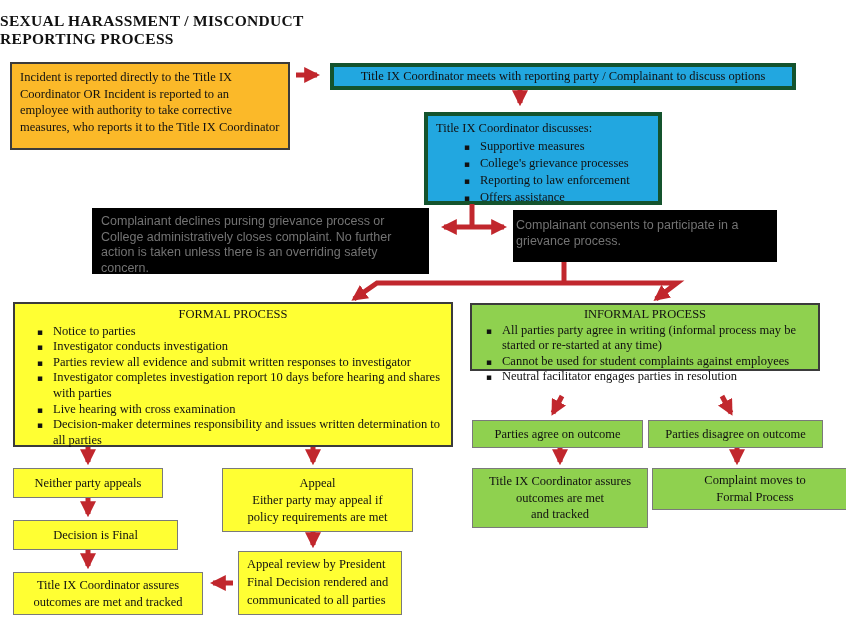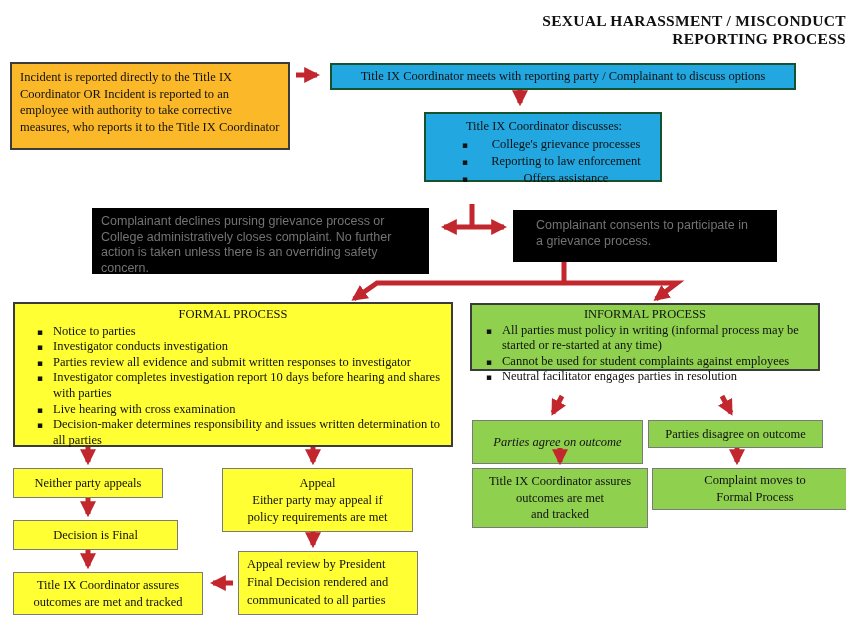--- a/index.html
+++ b/index.html
@@ -2,24 +2,24 @@
 <html style="--orange: #FBB929; --blue: #22A7E0; --yellow: #FFFF33; --green: #8FD14F; --red: #C1272D; --black: #000000;"><head>
 <meta charset="utf-8">
 <style>
   html,body{margin:0;padding:0;background:#ffffff;}
   #canvas{position:relative;width:846px;height:629px;background:#ffffff;overflow:hidden;
           font-family:"Liberation Serif","DejaVu Serif",serif;color:#111;}
   .box{position:absolute;box-sizing:border-box;font-size:12.5px;line-height:1.3;}
   .sans{font-family:"Liberation Sans","DejaVu Sans",sans-serif;}
   .center{display:flex;align-items:center;justify-content:center;text-align:center;}
   .lines{white-space:pre-line;}
-  .title{position:absolute;left:0;top:12px;width:100%;text-align:right;
+  .title{position:absolute;left:0;top:12px;width:100%;text-align:left;
          font-weight:bold;font-size:15.5px;line-height:18px;letter-spacing:.3px;white-space:pre-line;}
   .orange{background:var(--orange,#FBB929);border:2px solid #3b3b3b;}
-  .blue{background:var(--blue,#22A7E0);border:2px solid #14532d;}
+  .blue{background:var(--blue,#22A7E0);border:4px solid #14532d;}
   .blk{background:var(--black,#000);color:#737373;border:1px solid #000;}
   .yellow{background:var(--yellow,#FFFF33);}
   .green{background:var(--green,#8FD14F);}
   .b-dark{border:2px solid #3b3b3b;}
   .b-gray{border:1.5px solid #7a7a7a;}
   .pad{padding:5px 8px;}
   ul.bul{margin:1px 0 0 0;list-style:none;}
   ul.bul li{position:relative;margin:0;}
   ul.bul li::before{content:"▪";position:absolute;left:-16px;top:1px;font-size:9px;
                     font-family:"DejaVu Sans",sans-serif;}
@@ -34,76 +34,77 @@
 
 <div id="canvas">
 
   <div class="title">SEXUAL HARASSMENT / MISCONDUCT
 REPORTING PROCESS</div>
 
   <div class="box orange pad z" style="left:10px;top:62px;width:280px;height:88px;line-height:16.5px;">Incident is reported directly to the Title IX Coordinator OR Incident is reported to an employee with authority to take corrective measures, who reports it to the Title IX Coordinator</div>
 
   <div class="box blue center z" style="left:330px;top:63px;width:466px;height:27px;">Title IX Coordinator meets with reporting party / Complainant to discuss options</div>
 
-  <div class="box blue z" style="left:424px;top:112px;width:238px;height:70px;padding:4px 6px;line-height:17px;text-align:center;">
+  <div class="box blue z" style="left:424px;top:112px;width:238px;height:93px;padding:4px 6px;line-height:17px;">
     <div class="bl-head">Title IX Coordinator discusses:</div>
     <ul class="bul" style="padding-left:46px;">
+        <li>Supportive measures</li>
         <li>College's grievance processes</li>
         <li>Reporting to law enforcement</li>
         <li>Offers assistance</li>
       </ul>
   </div>
 
   <div class="box blk sans pad z" style="left:92px;top:208px;width:337px;height:66px;line-height:15.5px;">Complainant declines pursing grievance process or College administratively closes complaint.  No further action is taken unless there is an overriding safety concern.</div>
 
-  <div class="box blk sans z" style="left:513px;top:210px;width:264px;height:52px;padding:6px 22px;line-height:16px;">Complainant consents to participate in a grievance process.</div>
+  <div class="box blk sans z" style="left:513px;top:210px;width:264px;height:52px;padding:6px 2px;line-height:16px;">Complainant consents to participate in a grievance process.</div>
 
   <div class="box yellow b-dark z" style="left:13px;top:302px;width:440px;height:145px;padding:3px 8px;line-height:15.6px;">
     <div style="text-align:center;">FORMAL PROCESS</div>
     <ul class="bul" style="padding-left:30px;">
         <li>Notice to parties</li>
         <li>Investigator conducts investigation</li>
         <li>Parties review all evidence and submit written responses to investigator</li>
         <li>Investigator completes investigation report 10 days before hearing and shares with parties</li>
         <li>Live hearing with cross examination</li>
         <li>Decision-maker determines responsibility and issues written determination to all parties</li>
       </ul>
   </div>
 
   <div class="box green b-dark z" style="left:470px;top:303px;width:350px;height:68px;padding:2px 8px;line-height:15.2px;">
     <div style="text-align:center;">INFORMAL PROCESS</div>
     <ul class="bul" style="padding-left:22px;">
-        <li>All parties must policy in writing (informal process may be started or re-started at any time)</li>
+        <li>All parties party agree in writing (informal process may be started or re-started at any time)</li>
         <li>Cannot be used for student complaints against employees</li>
         <li>Neutral facilitator engages parties in resolution</li>
       </ul>
   </div>
 
   <div class="box yellow b-gray center z" style="left:13px;top:468px;width:150px;height:30px;">Neither party appeals</div>
 
   <div class="box yellow b-gray center z" style="left:222px;top:468px;width:191px;height:64px;line-height:17px;">
     <span class="lines">Appeal
 Either party may appeal if
 policy requirements are met</span>
   </div>
 
   <div class="box yellow b-gray center z" style="left:13px;top:520px;width:165px;height:30px;">Decision is Final</div>
 
   <div class="box yellow b-gray center z" style="left:13px;top:572px;width:190px;height:43px;line-height:17px;">
     <span class="lines">Title IX Coordinator assures
 outcomes are met and tracked</span>
   </div>
 
-  <div class="box yellow b-gray z" style="left:238px;top:551px;width:180px;height:64px;padding:3px 0 0 8px;line-height:18px;">
+  <div class="box yellow b-gray z" style="left:238px;top:551px;width:164px;height:64px;padding:3px 0 0 8px;line-height:18px;">
     <span class="lines">Appeal review by President
 Final Decision rendered and
 communicated to all parties</span>
   </div>
 
-  <div class="box green b-gray center z" style="left:472px;top:420px;width:171px;height:44px;font-style:italic;">Parties agree on outcome</div>
+  <div class="box green b-gray center z" style="left:472px;top:420px;width:171px;height:28px;">Parties agree on outcome</div>
 
   <div class="box green b-gray center z" style="left:648px;top:420px;width:175px;height:28px;">Parties disagree on outcome</div>
 
   <div class="box green b-gray center z" style="left:472px;top:468px;width:176px;height:60px;line-height:16.5px;">
     <span class="lines">Title IX Coordinator assures
 outcomes are met
 and tracked</span>
   </div>
 
   <div class="box green b-gray center z" style="left:652px;top:468px;width:206px;height:42px;line-height:17px;">

